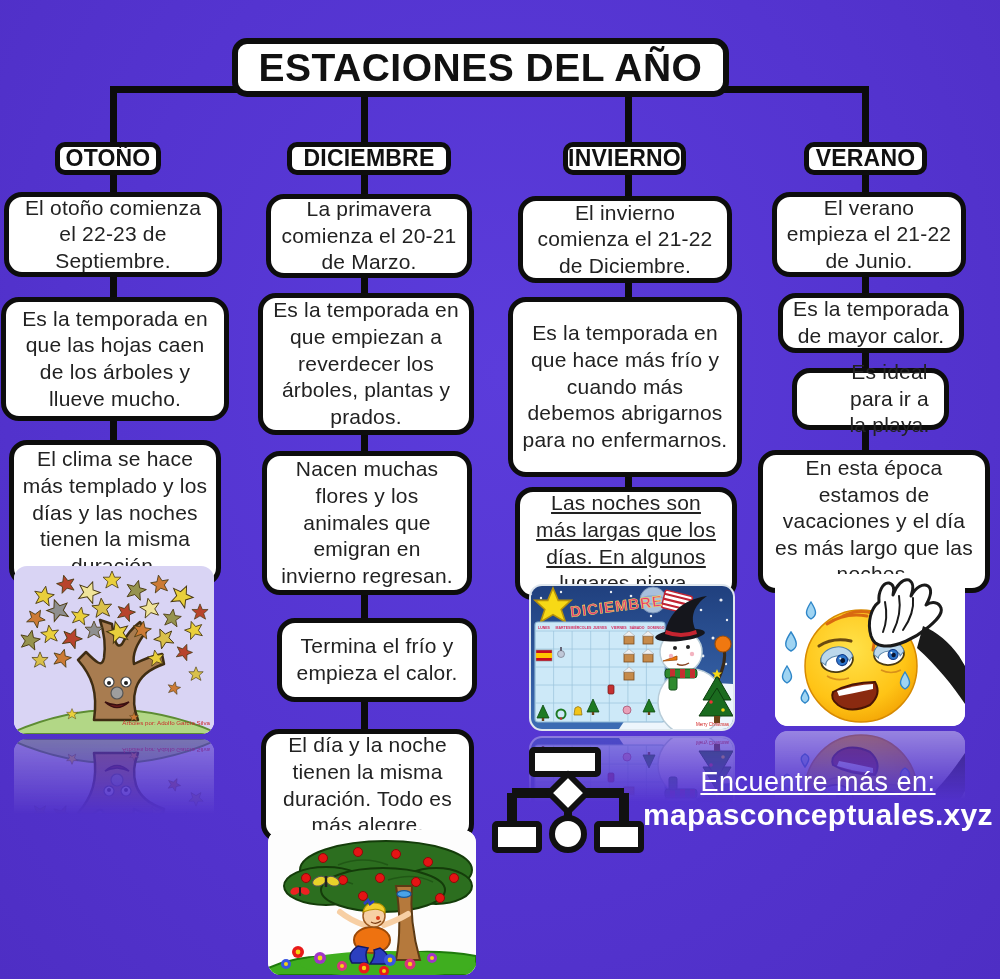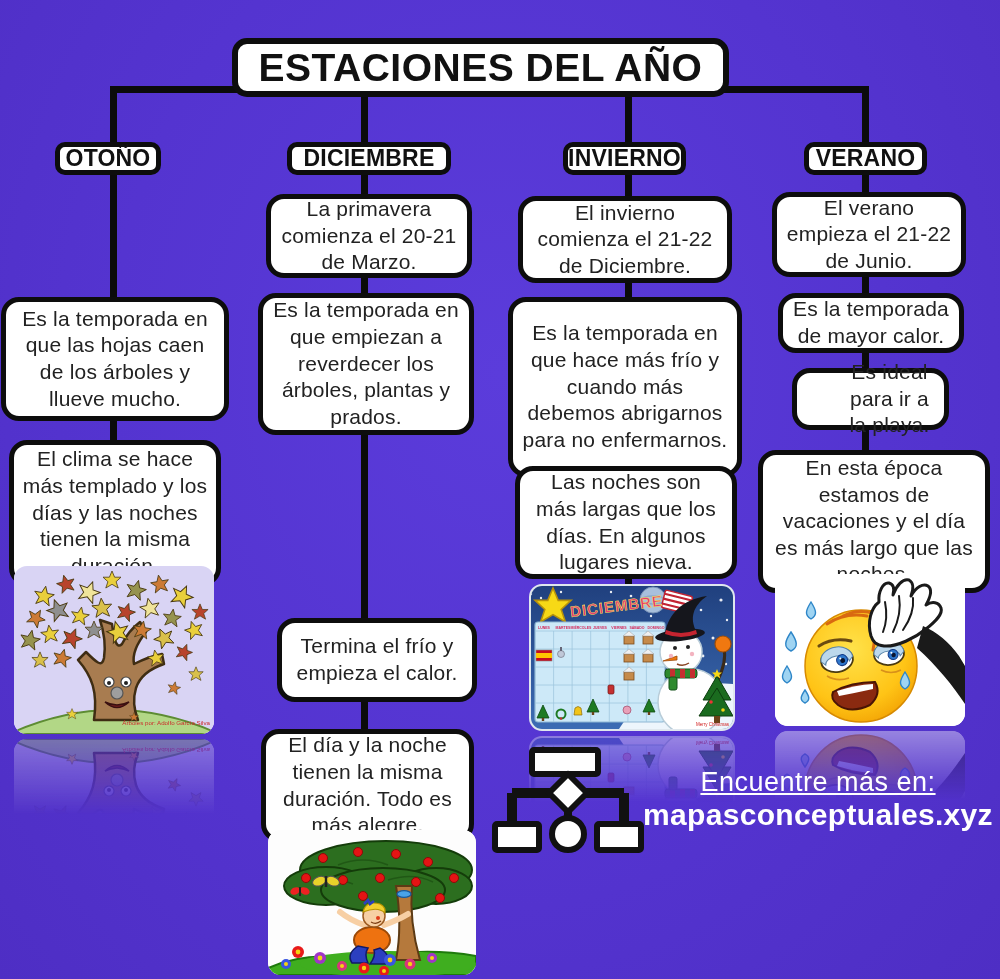--- a/index.html
+++ b/index.html
@@ -40,31 +40,33 @@
   <div class="line" style="left:625px;top:86px;width:7px;height:502px;"></div>
   <div class="line" style="left:862px;top:86px;width:7px;height:494px;"></div>
 
   <div class="node title-box" style="left:232px;top:8px;width:497px;height:59px;">ESTACIONES DEL AÑO</div>
 
   <div class="node hdr" style="left:55px;top:112px;width:106px;height:33px;">OTOÑO</div>
   <div class="node hdr" style="left:287px;top:112px;width:164px;height:33px;">DICIEMBRE</div>
   <div class="node hdr" style="left:563px;top:112px;width:123px;height:33px;">INVIERNO</div>
   <div class="node hdr" style="left:804px;top:112px;width:123px;height:33px;">VERANO</div>
 
+  <div class="node" style="left:4px;top:162px;width:218px;height:85px;">El otoño comienza el 22-23 de Septiembre.</div>
   <div class="node" style="left:1px;top:267px;width:228px;height:124px;">Es la temporada en que las hojas caen de los árboles y llueve mucho.</div>
   <div class="node" style="left:9px;top:410px;width:212px;height:146px;">El clima se hace más templado y los días y las noches tienen la misma duración.</div>
 
   <div class="node" style="left:266px;top:164px;width:206px;height:84px;">La primavera comienza el 20-21 de Marzo.</div>
   <div class="node" style="left:258px;top:263px;width:216px;height:142px;">Es la temporada en que empiezan a reverdecer los árboles, plantas y prados.</div>
+  <div class="node" style="left:262px;top:421px;width:210px;height:144px;">Nacen muchas flores y los animales que emigran en invierno regresan.</div>
   <div class="node" style="left:277px;top:588px;width:200px;height:84px;">Termina el frío y empieza el calor.</div>
   <div class="node" style="left:261px;top:699px;width:213px;height:113px;">El día y la noche tienen la misma duración. Todo es más alegre.</div>
 
   <div class="node" style="left:518px;top:166px;width:214px;height:87px;">El invierno comienza el 21-22 de Diciembre.</div>
   <div class="node" style="left:508px;top:267px;width:234px;height:180px;">Es la temporada en que hace más frío y cuando más debemos abrigarnos para no enfermarnos.</div>
-  <div class="node" style="left:515px;top:436px;width:222px;height:113px;">Las noches son más largas que los días. En algunos lugares nieva.</div>
+  <div class="node" style="left:515px;top:457px;width:222px;height:113px;text-decoration:underline;">Las noches son más largas que los días. En algunos lugares nieva.</div>
 
   <div class="node" style="left:772px;top:162px;width:194px;height:85px;">El verano empieza el 21-22 de Junio.</div>
   <div class="node" style="left:778px;top:263px;width:186px;height:60px;">Es la temporada de mayor calor.</div>
   <div class="node" style="left:792px;top:338px;width:157px;height:62px;padding-left:46px;">Es ideal para ir a la playa.</div>
   <div class="node" style="left:758px;top:420px;width:232px;height:143px;">En esta época estamos de vacaciones y el día es más largo que las noches.</div>
 
   <div class="img-card" style="left:14px;top:566px;">
     <svg width="200" height="168" viewBox="0 0 200 168" xmlns="http://www.w3.org/2000/svg">
       <defs>
         <path id="st" d="M0,-9 L2.6,-2.8 L9,-2.8 L4.1,1.7 L6.2,8 L0,4.3 L-6.2,8 L-4.1,1.7 L-9,-2.8 L-2.6,-2.8 Z"></path>

